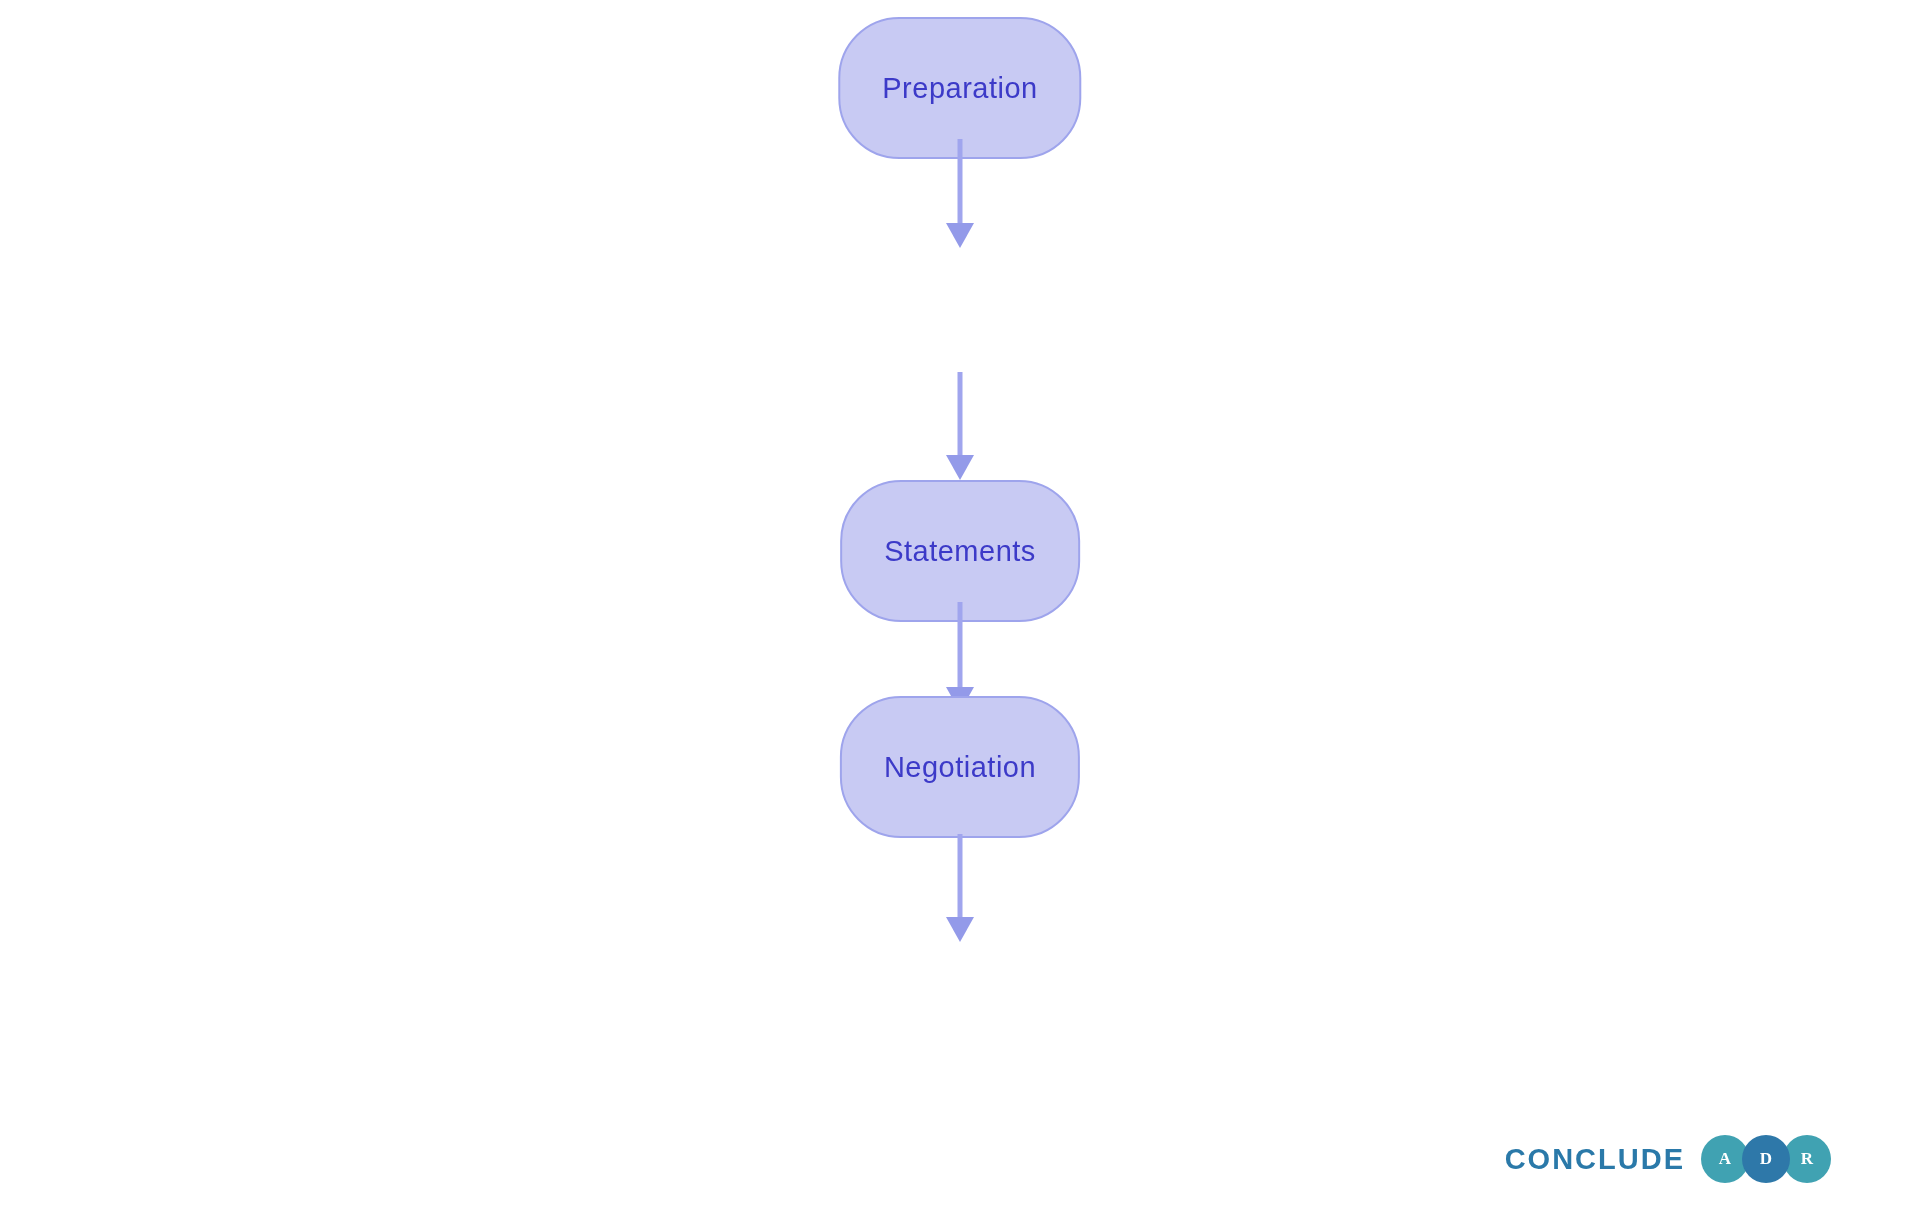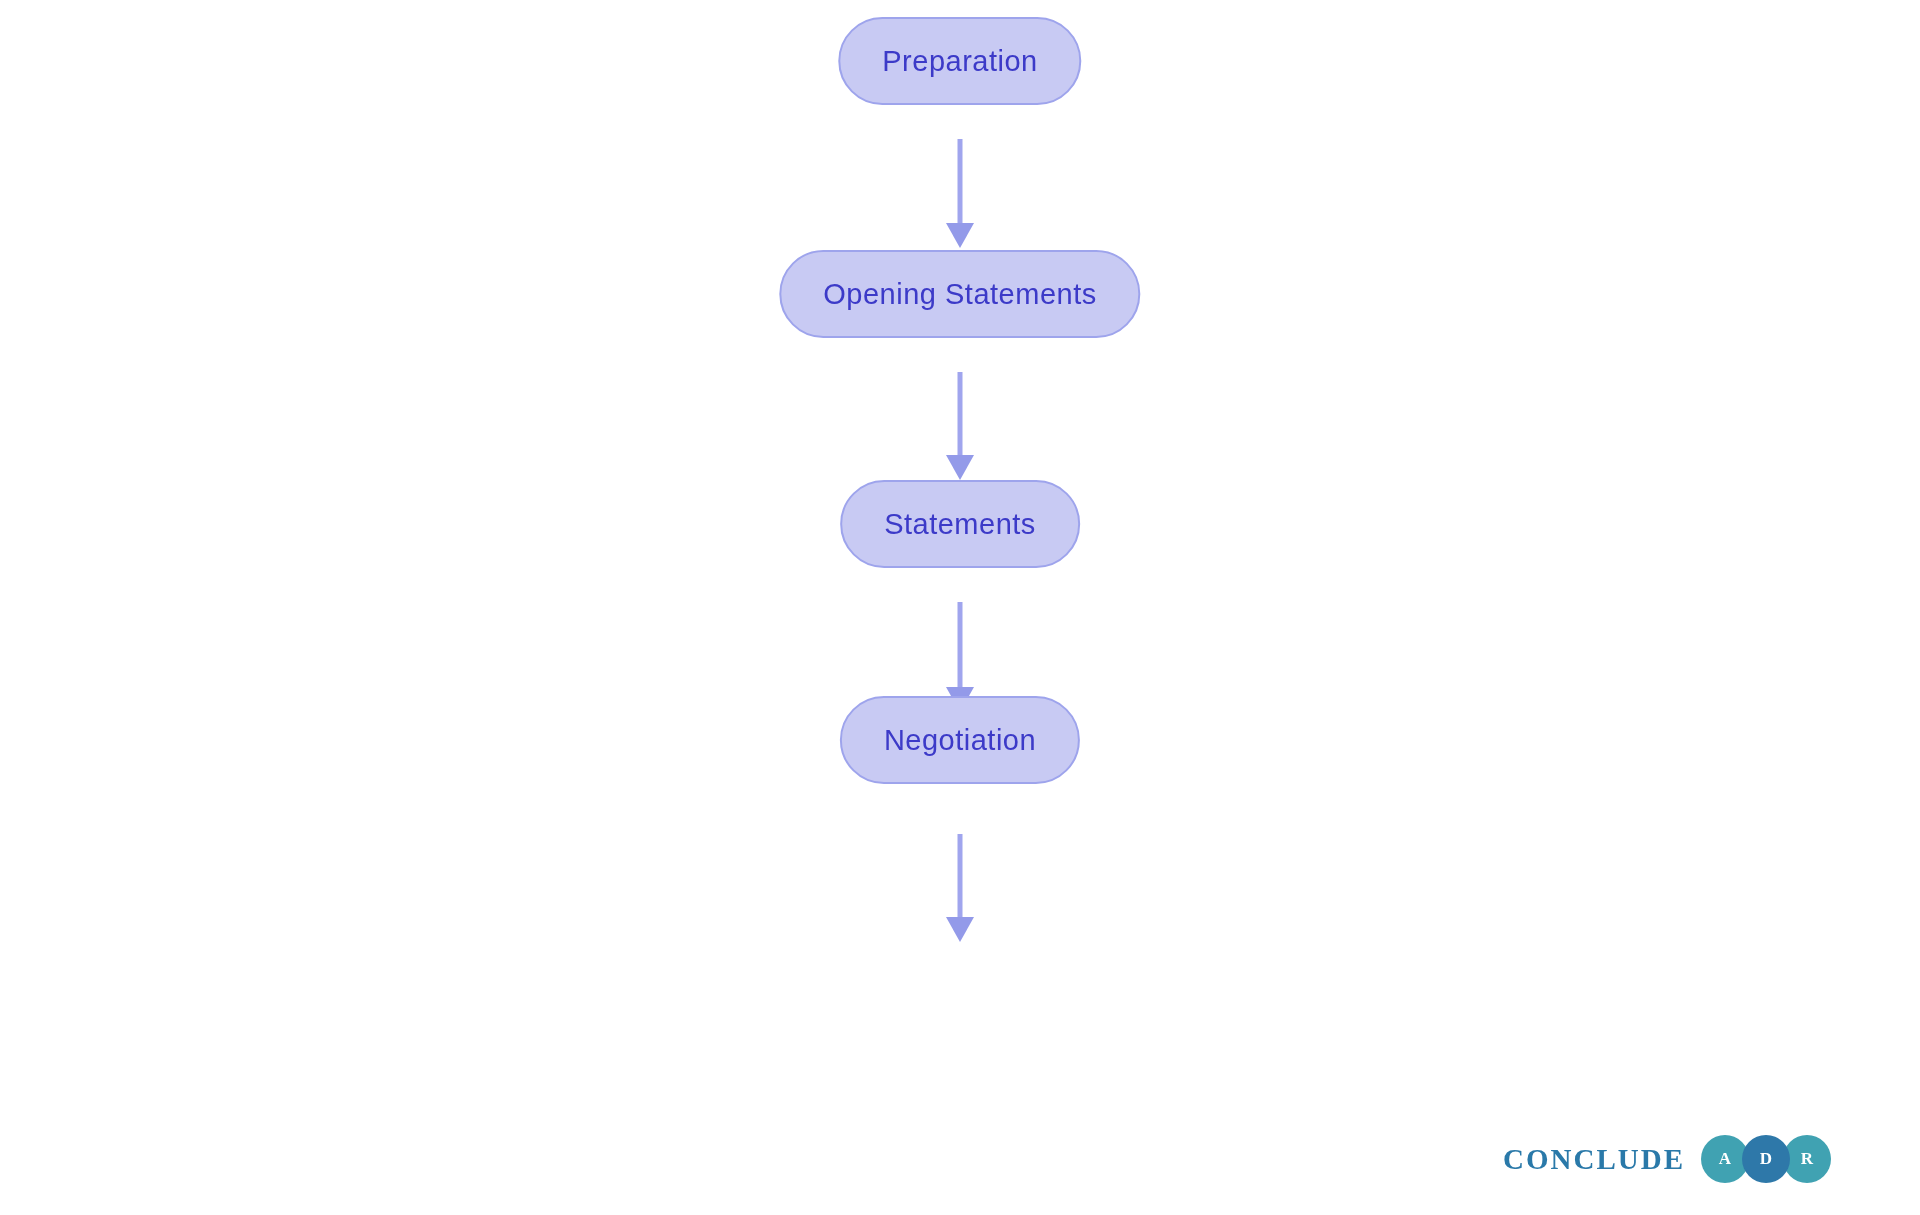--- a/index.html
+++ b/index.html
@@ -13,21 +13,21 @@
     width: 1920px;
     height: 1215px;
     background: var(--page-bg, #ffffff);
     overflow: hidden;
   }
   
   .node {
     position: absolute;
     left: 960px;
     transform: translateX(-50%);
-    height: 88px;
+    height: 142px;
     box-sizing: border-box;
     padding: 0 42px;
     border: 2px solid var(--node-border, #9ea4ec);
     background: var(--node-fill, #c8caf3);
     border-radius: 61px;
     display: flex;
     align-items: center;
     justify-content: center;
     white-space: nowrap;
   }
@@ -73,21 +73,21 @@
   }
   
   .logo {
     position: absolute;
     top: 1135px;
     right: 89px;
     display: flex;
     align-items: center;
   }
   .wordmark {
-    font-family: Liberation Serif, serif;
+    font-family: Liberation Sans, sans-serif;
     font-weight: bold;
     font-size: 29px;
     letter-spacing: 2px;
     color: var(--wordmark-color, #2a79a9);
     margin-right: 16px;
   }
   .badges {
     display: flex;
     align-items: center;
   }
@@ -116,23 +116,20 @@
 
   <div class="node node-1">
     <span>Preparation</span>
   </div>
 
   <div class="arrow arrow-1">
     <div class="line"></div>
     <div class="head"></div>
   </div>
 
-  <div class="node node-2">
-    <span>Opening Statements</span>
-  </div>
 
   <div class="arrow arrow-2">
     <div class="line"></div>
     <div class="head"></div>
   </div>
 
   <div class="node node-3">
     <span>Statements</span>
   </div>
 

